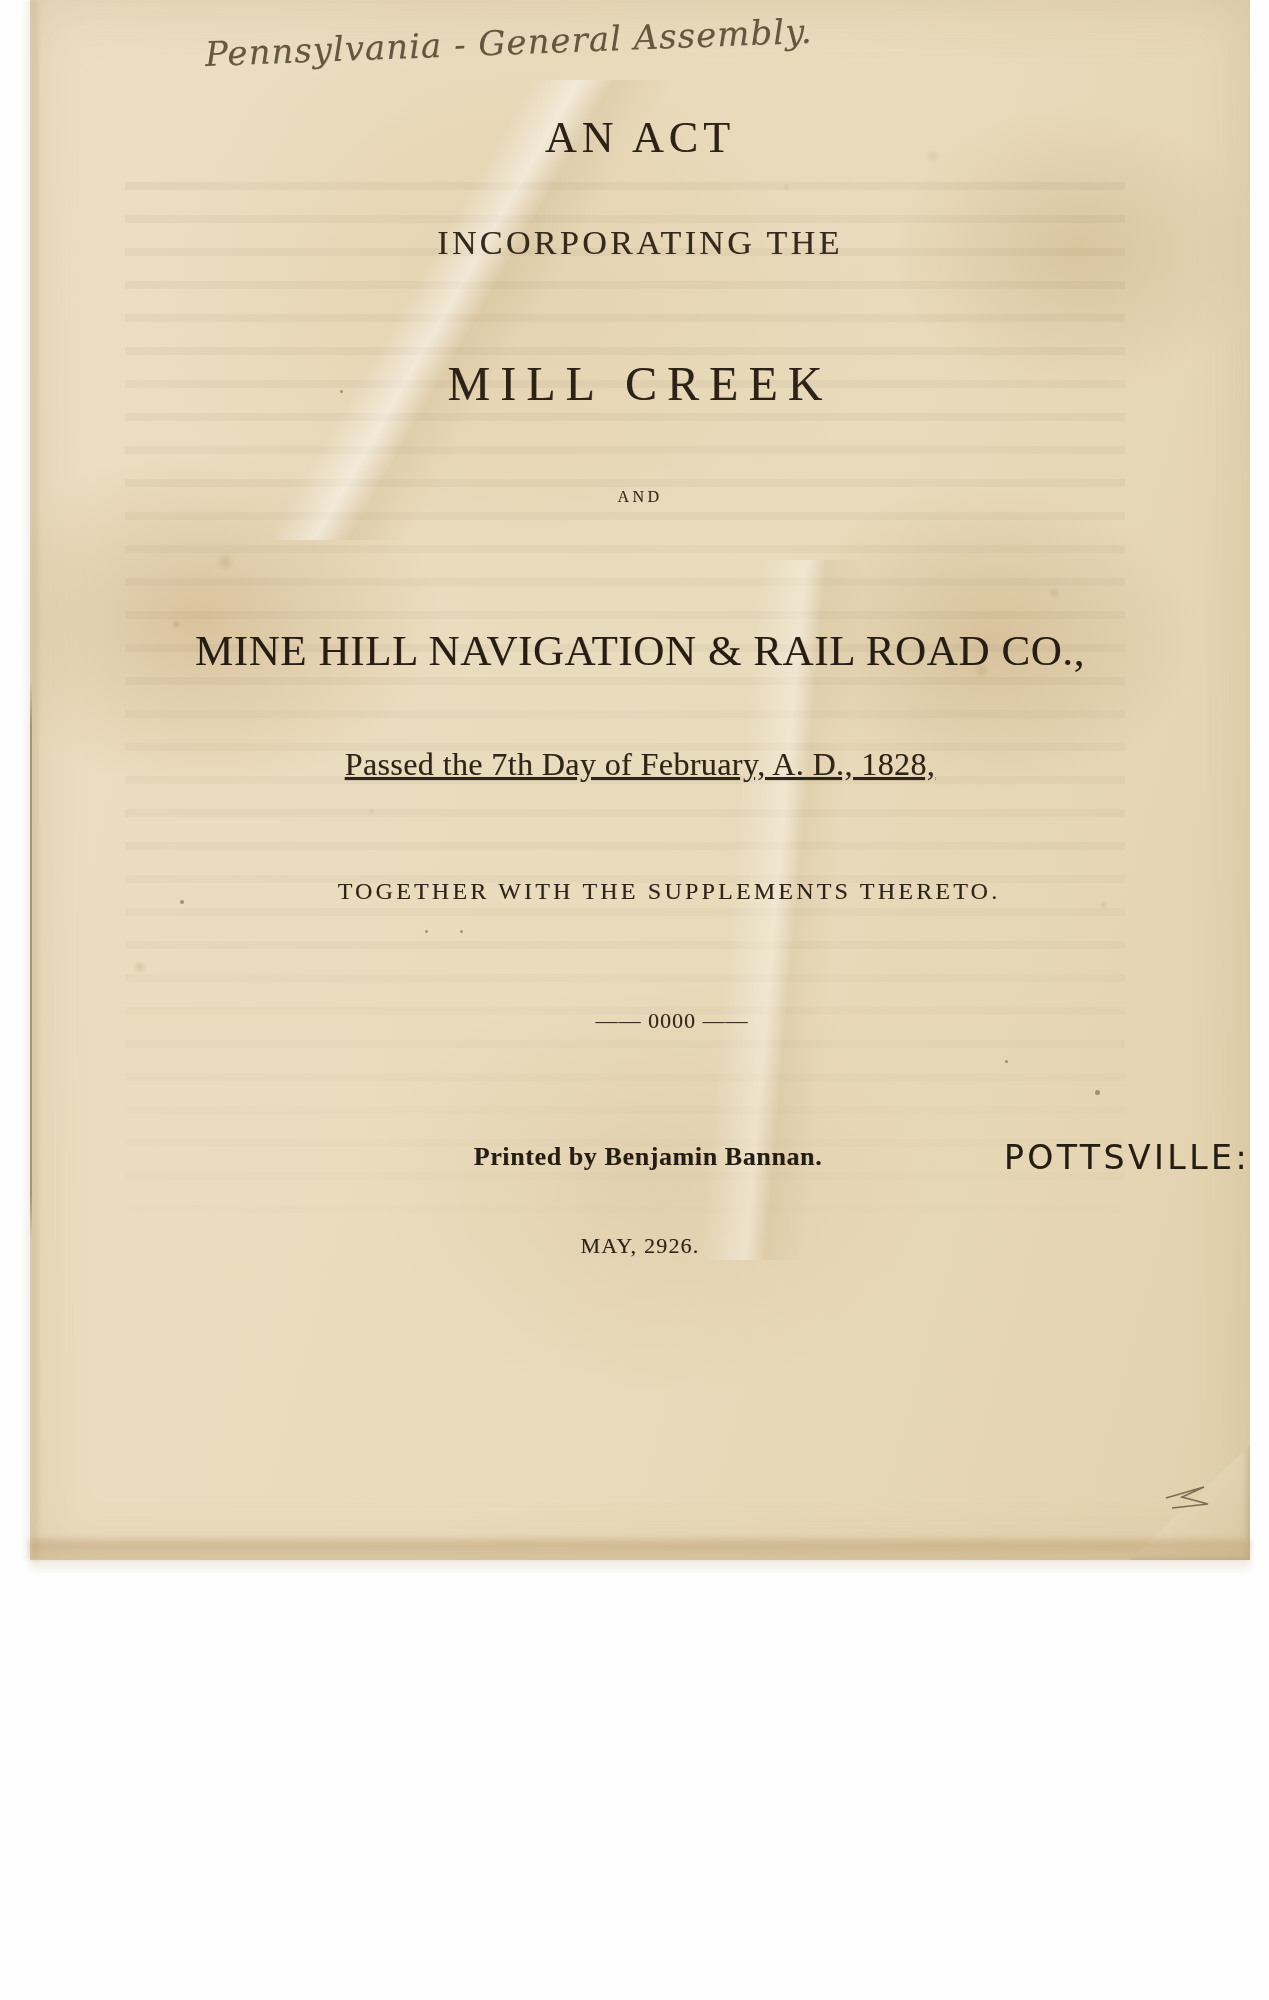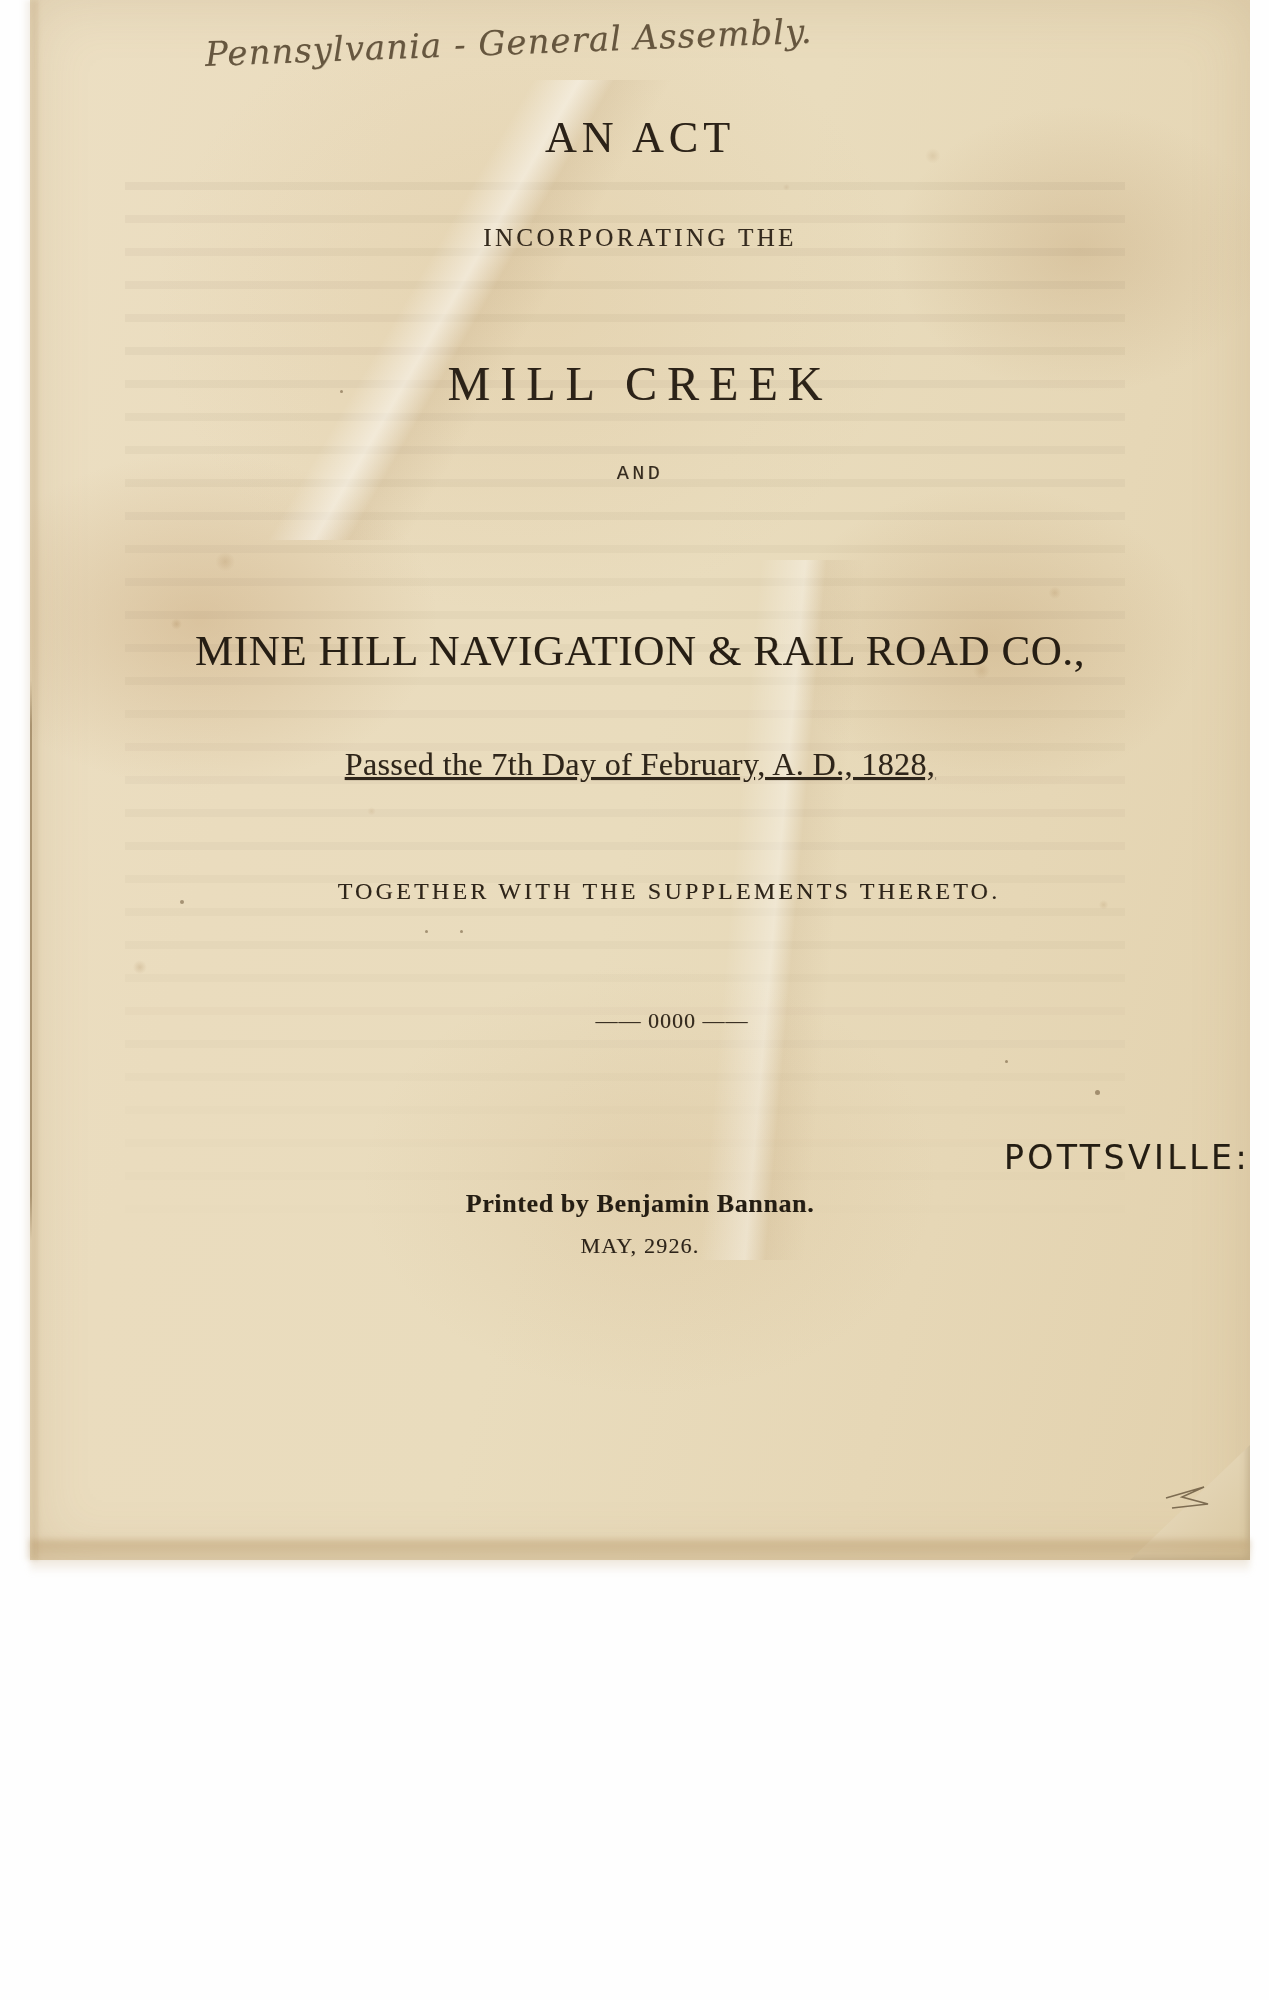--- a/index.html
+++ b/index.html
@@ -189,39 +189,38 @@
   .t-anact {
     top: 112px;
     font-size: 44px;
     letter-spacing: 5px;
     color: #2b2218;
     font-family: "Liberation Serif", serif;
   }
 
   .t-incorporating {
     top: 224px;
-    font-size: 25px;
+    font-size: 34px;
     letter-spacing: 3.4px;
     color: #342a1e;
   }
 
   .t-millcreek {
     top: 340px;
     font-size: 48px;
     letter-spacing: 10px;
     color: #2b2218;
     margin-top: 16px;
   }
 
   .t-and {
-    top: 462px;
-    font-size: 20px;
+    top: 488px;
+    font-size: 16px;
     letter-spacing: 3.5px;
     color: #352b1f;
-    font-family: Liberation Mono, monospace;
   }
 
   .t-minehill {
     top: 612px;
     font-size: 43px;
     letter-spacing: 0.6px;
     color: #261e14;
     font-weight: 500;
     margin-top: 14px;
   }
@@ -253,25 +252,26 @@
   .t-pottsville {
     top: 1138px;
     font-size: 33px;
     letter-spacing: 3.5px;
     color: #241d13;
     font-family: "DejaVu Sans", sans-serif;
     text-align: right;
   }
 
   .t-printer {
-    top: 1189px;
+    top: 1142px;
     font-size: 26px;
     letter-spacing: 0.6px;
     font-weight: bold;
     color: #241d13;
+    margin-left: 8px;
   }
 
   .t-date {
     top: 1233px;
     font-size: 22px;
     letter-spacing: 1.2px;
     color: #2d241a;
   }
 
   

